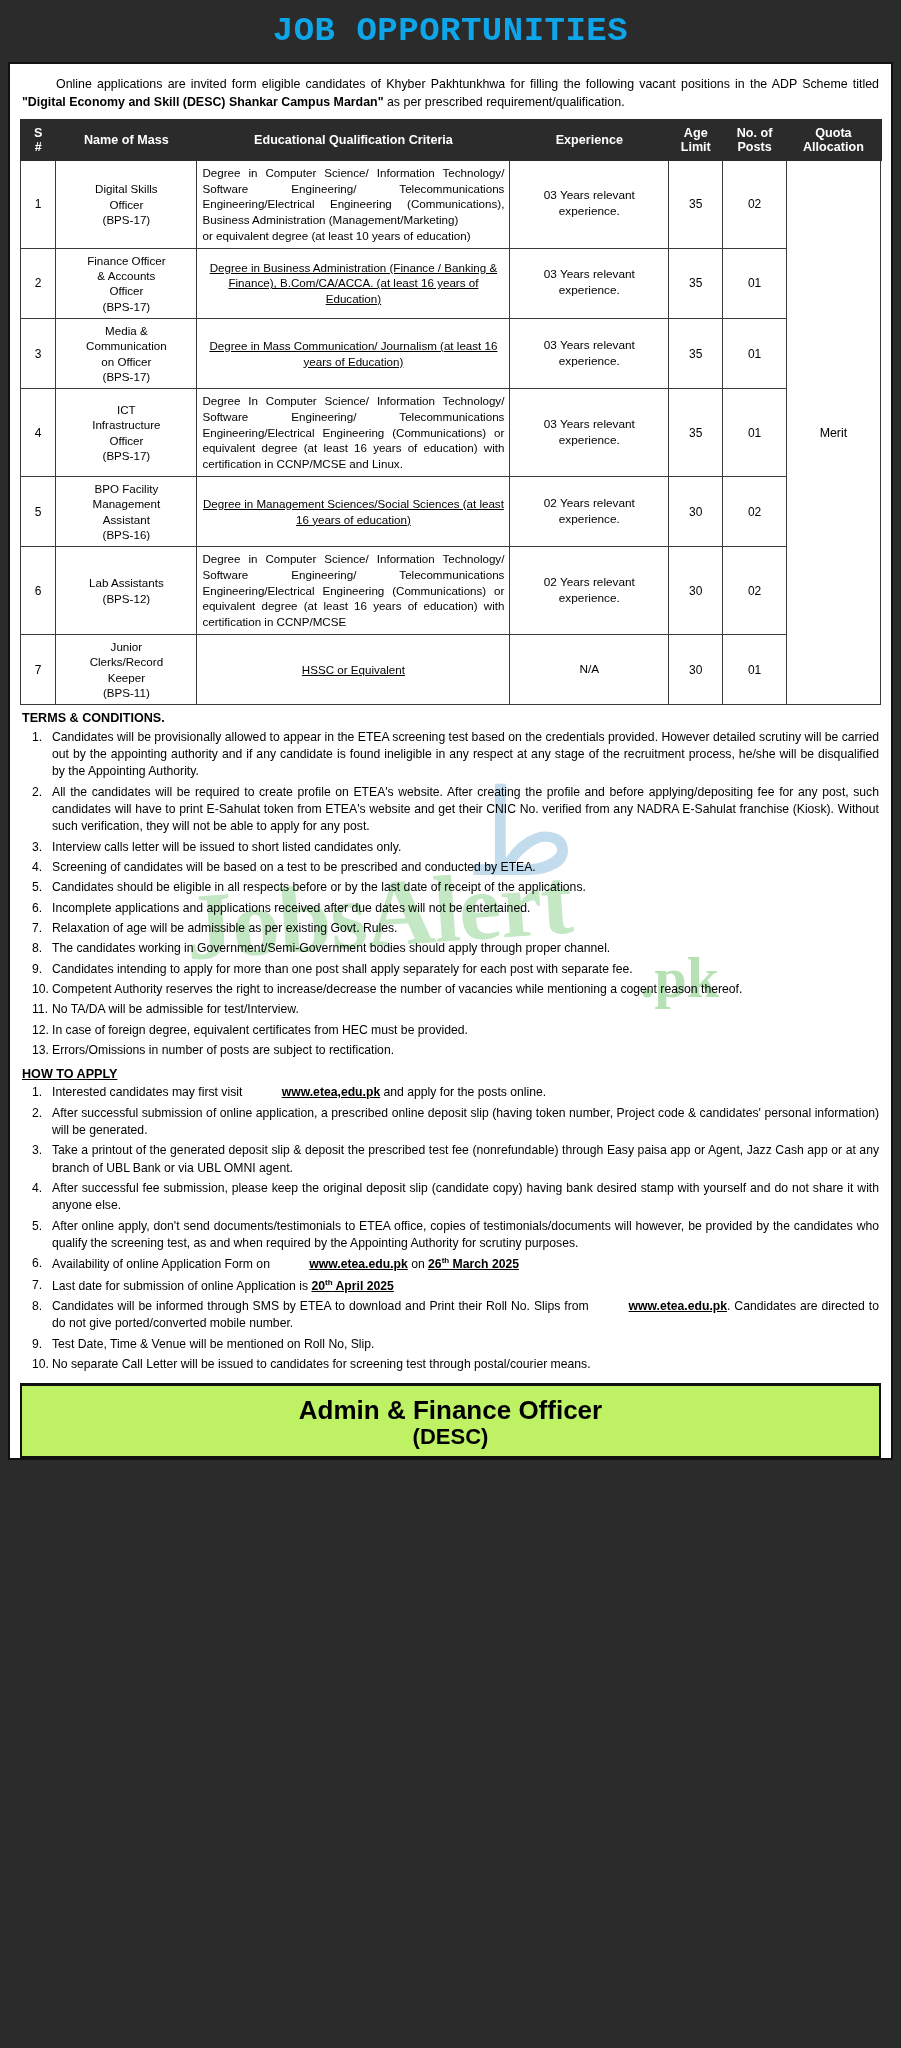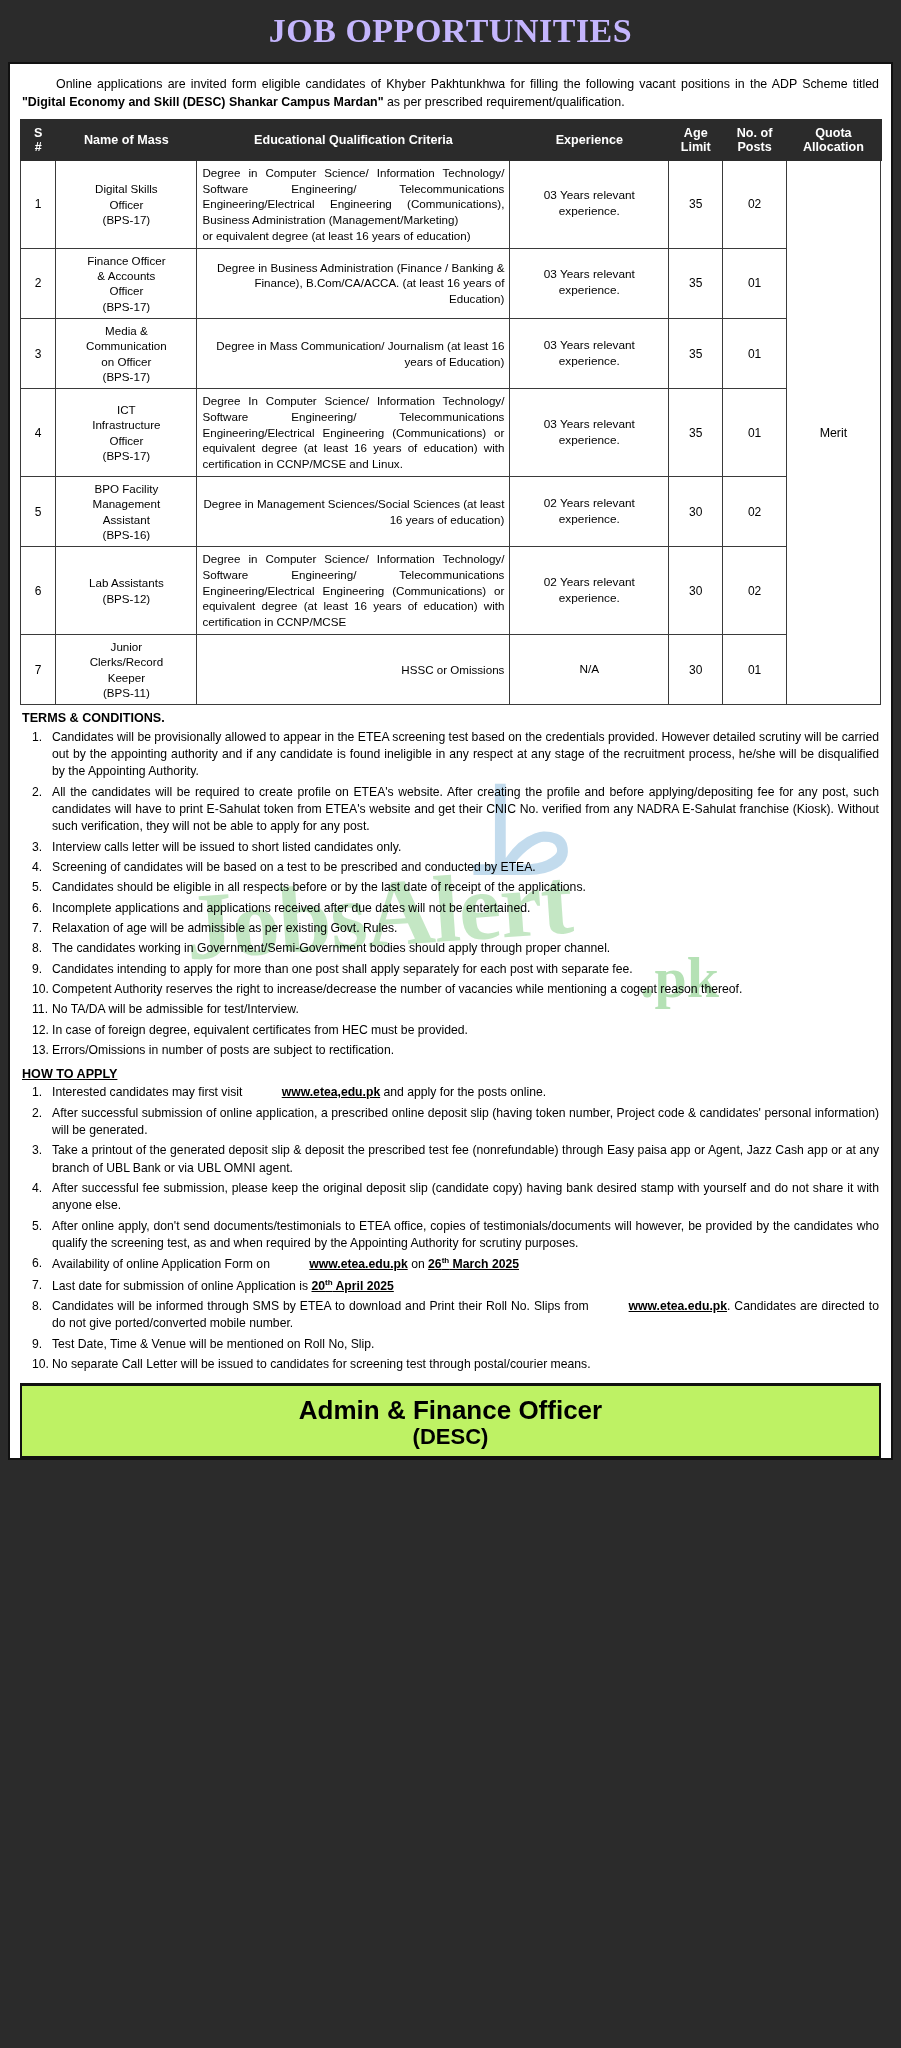--- a/index.html
+++ b/index.html
@@ -18,25 +18,25 @@
     padding: 6px 8px 8px 8px;
     position: relative;
   }
   
   .banner {
     background: #2b2b2b;
     text-align: center;
     padding: 6px 0 12px 0;
   }
   .banner-title {
-    color: #c4b5fd;
+    color: #0ea5e9;
     font-size: 34px;
     font-weight: bold;
     letter-spacing: 0.5px;
-    font-family: Liberation Serif, serif;
+    font-family: Liberation Mono, monospace;
   }
   
   .sheet {
     background: #ffffff;
     border: 2px solid #111;
     padding: 8px 10px 0 10px;
     position: relative;
     overflow: hidden;
   }
   .intro {
@@ -108,21 +108,21 @@
   col.c-post   { width: 120px; }
   col.c-qual   { width: 266px; }
   col.c-exp    { width: 135px; }
   col.c-age    { width: 46px; }
   col.c-posts  { width: 54px; }
   col.c-quota  { width: 80px; }
 
   td.sn   { text-align:center; font-size:12px; padding:2px; }
   td.post { text-align:center; font-size:11.6px; line-height:1.32; padding:4px 3px; }
   td.qual { text-align:justify; font-size:11.6px; line-height:1.36; padding:4px 5px; }
-  td.qual.nojust { text-align:right; }
+  td.qual.nojust { text-align:center;text-decoration:underline; }
   td.exp  { text-align:center; font-size:11.8px; line-height:1.35; padding:4px 3px; }
   td.age, td.posts { text-align:center; font-size:12px; }
   td.quota { text-align:center; font-size:12.4px;margin-left:40px; }
 
   
   .section-title {
     font-size: 12.6px;
     font-weight: bold;
     padding: 6px 2px 2px 2px;
     position: relative; z-index: 4;
@@ -237,21 +237,21 @@
       <tbody>
           <tr>
             <td class="sn">1</td>
             <td class="post">
               <div>Digital Skills</div>
               <div>Officer</div>
               <div>(BPS-17)</div>
             </td>
             <td class="qual">
               <div>Degree in Computer Science/ Information Technology/ Software Engineering/ Telecommunications Engineering/Electrical Engineering (Communications), Business Administration (Management/Marketing)</div>
-              <div class="nojust" style="text-align: left;">or equivalent degree (at least 16 years of education)</div>
+              <div class="nojust" style="text-align: left;">or equivalent degree (at least 10 years of education)</div>
             </td>
             <td class="exp">03 Years relevant experience.</td>
             <td class="age">35</td>
             <td class="posts">02</td>
             <td class="quota" rowspan="7">Merit</td>
           </tr>
           <tr>
             <td class="sn">2</td>
             <td class="post">
               <div>Finance Officer</div>
@@ -315,21 +315,21 @@
             <td class="posts">02</td>
           </tr>
           <tr>
             <td class="sn">7</td>
             <td class="post">
               <div>Junior</div>
               <div>Clerks/Record</div>
               <div>Keeper</div>
               <div>(BPS-11)</div>
             </td>
-            <td class="qual nojust">HSSC or Omissions</td>
+            <td class="qual nojust">HSSC or Equivalent</td>
             <td class="exp">N/A</td>
             <td class="age">30</td>
             <td class="posts">01</td>
           </tr>
         </tbody>
     </table>
 
     <div class="section-title">TERMS &amp; CONDITIONS.</div>
     <ol class="tc">
         <li>

